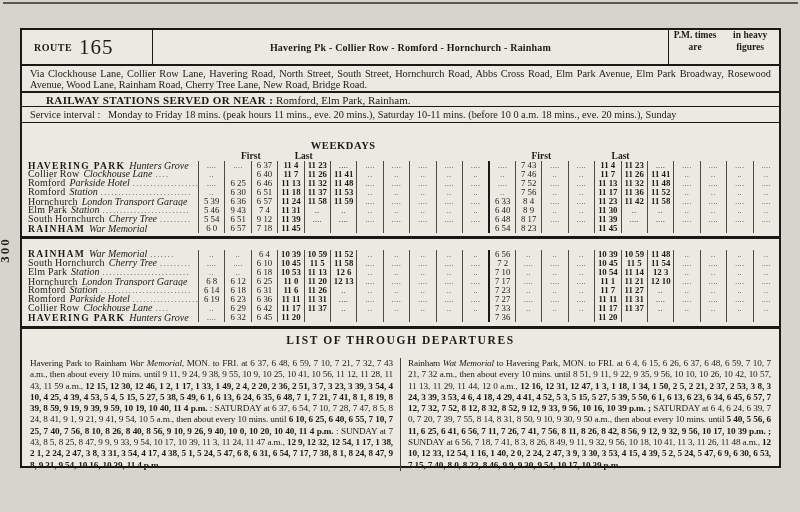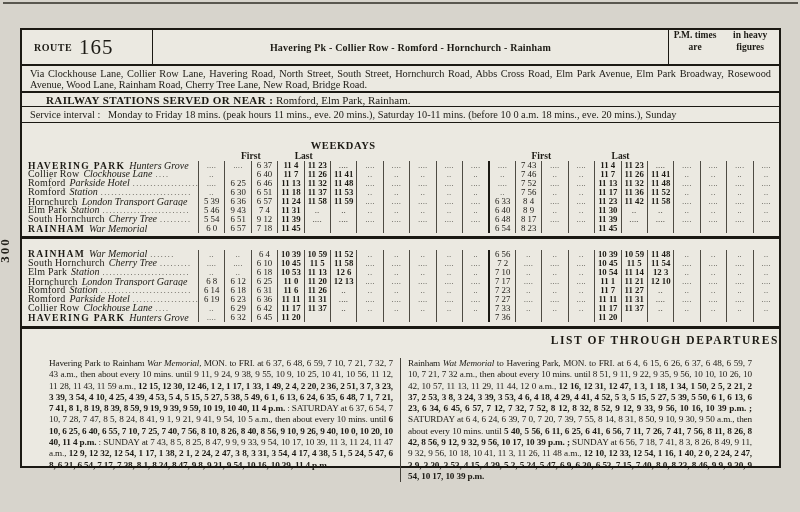--- a/index.html
+++ b/index.html
@@ -48,22 +48,22 @@
   .t-name .sub{font-style:italic;margin-left:4px}
   .t-name .ldr{margin-left:3px;font-size:8px;letter-spacing:1.5px;overflow:hidden;color:#3a372f}
   .t-cell{border-left:1px solid #4e4b43;height:9px;text-align:center;font-size:8.8px;line-height:9.4px;white-space:nowrap}
   .t-cell.su0{border-left:2.2px solid #1b1913}
   .t-cell.pm{font-weight:700}
   .t-cell.dots{font-size:7px;letter-spacing:.6px;color:#35332c;line-height:10px}
   .table-sep{height:3px;background:#1b1913;margin:3px 0 0}
   .table-gap{height:11px}
   .dep-sep{height:3px;background:#1b1913;margin-top:4px}
   
-  .dep-heading{text-align:right;font-weight:700;font-size:11.5px;letter-spacing:1.6px;margin:5px 0 3px}
-  .dep-cols{display:flex;padding:0 20px}
+  .dep-heading{text-align:center;font-weight:700;font-size:11.5px;letter-spacing:1.6px;margin:5px 0 3px}
+  .dep-cols{display:flex;padding:0 1px}
   .dep-col{flex:1;font-size:9.2px;line-height:11.3px;text-align:justify;padding:0 7px;letter-spacing:-.15px}
   .dep-col.right{border-left:1.3px solid #423f37}
   .dep-col .b{font-weight:700}
   .dep-col .i{font-style:italic}
 </style>
 </head>
 <body>
 
 <div class="top-edge"></div>
 <div class="side-no">300</div>

